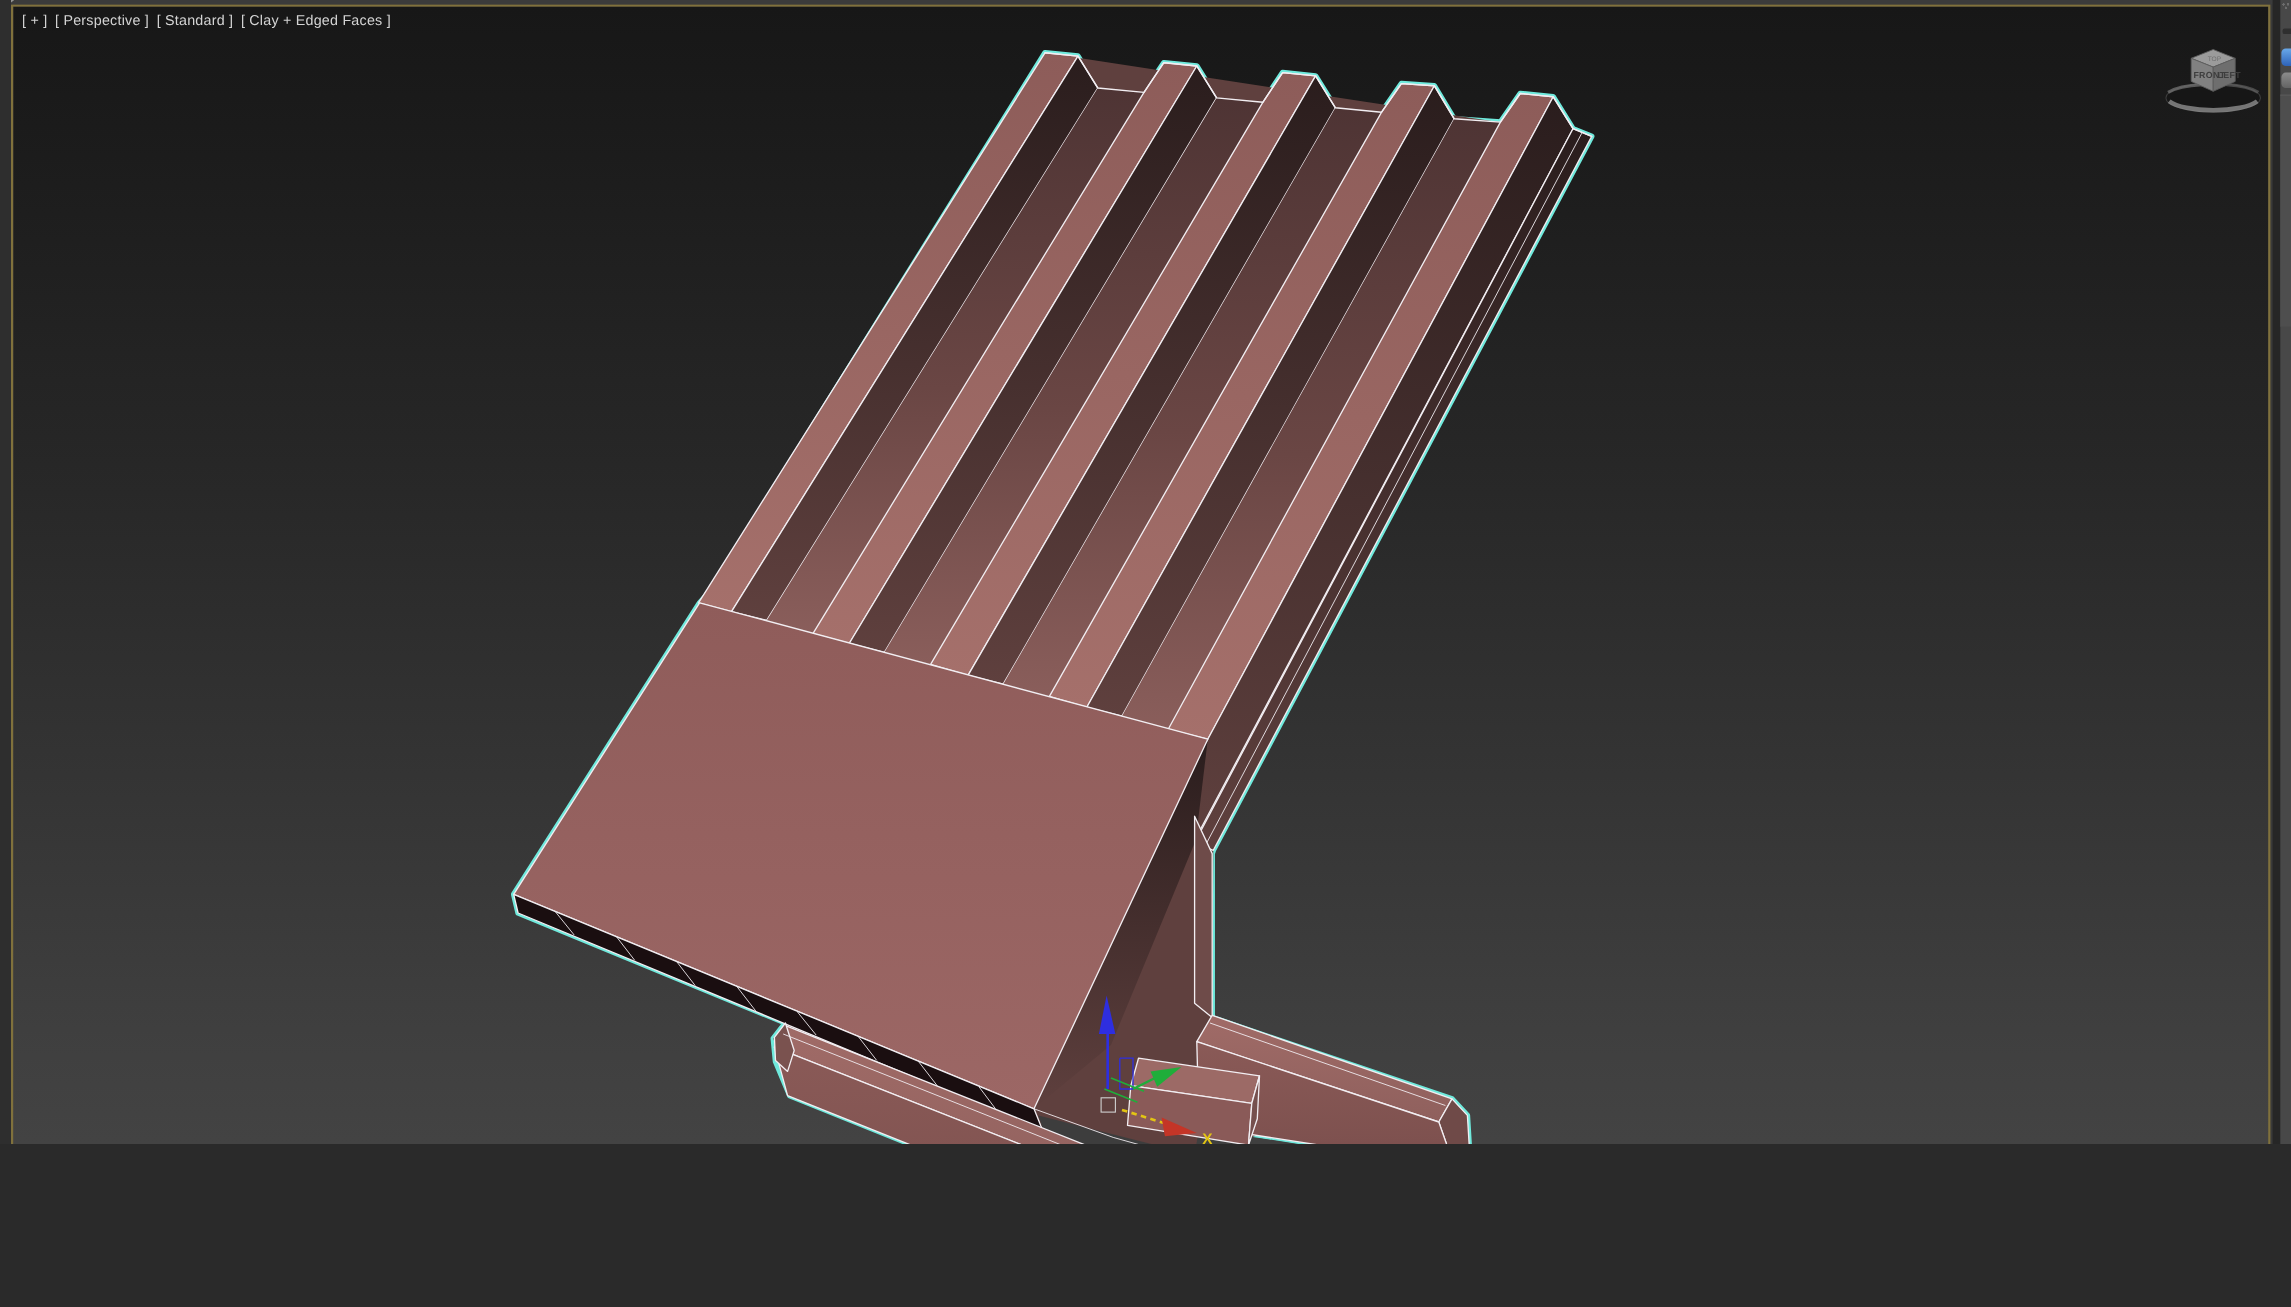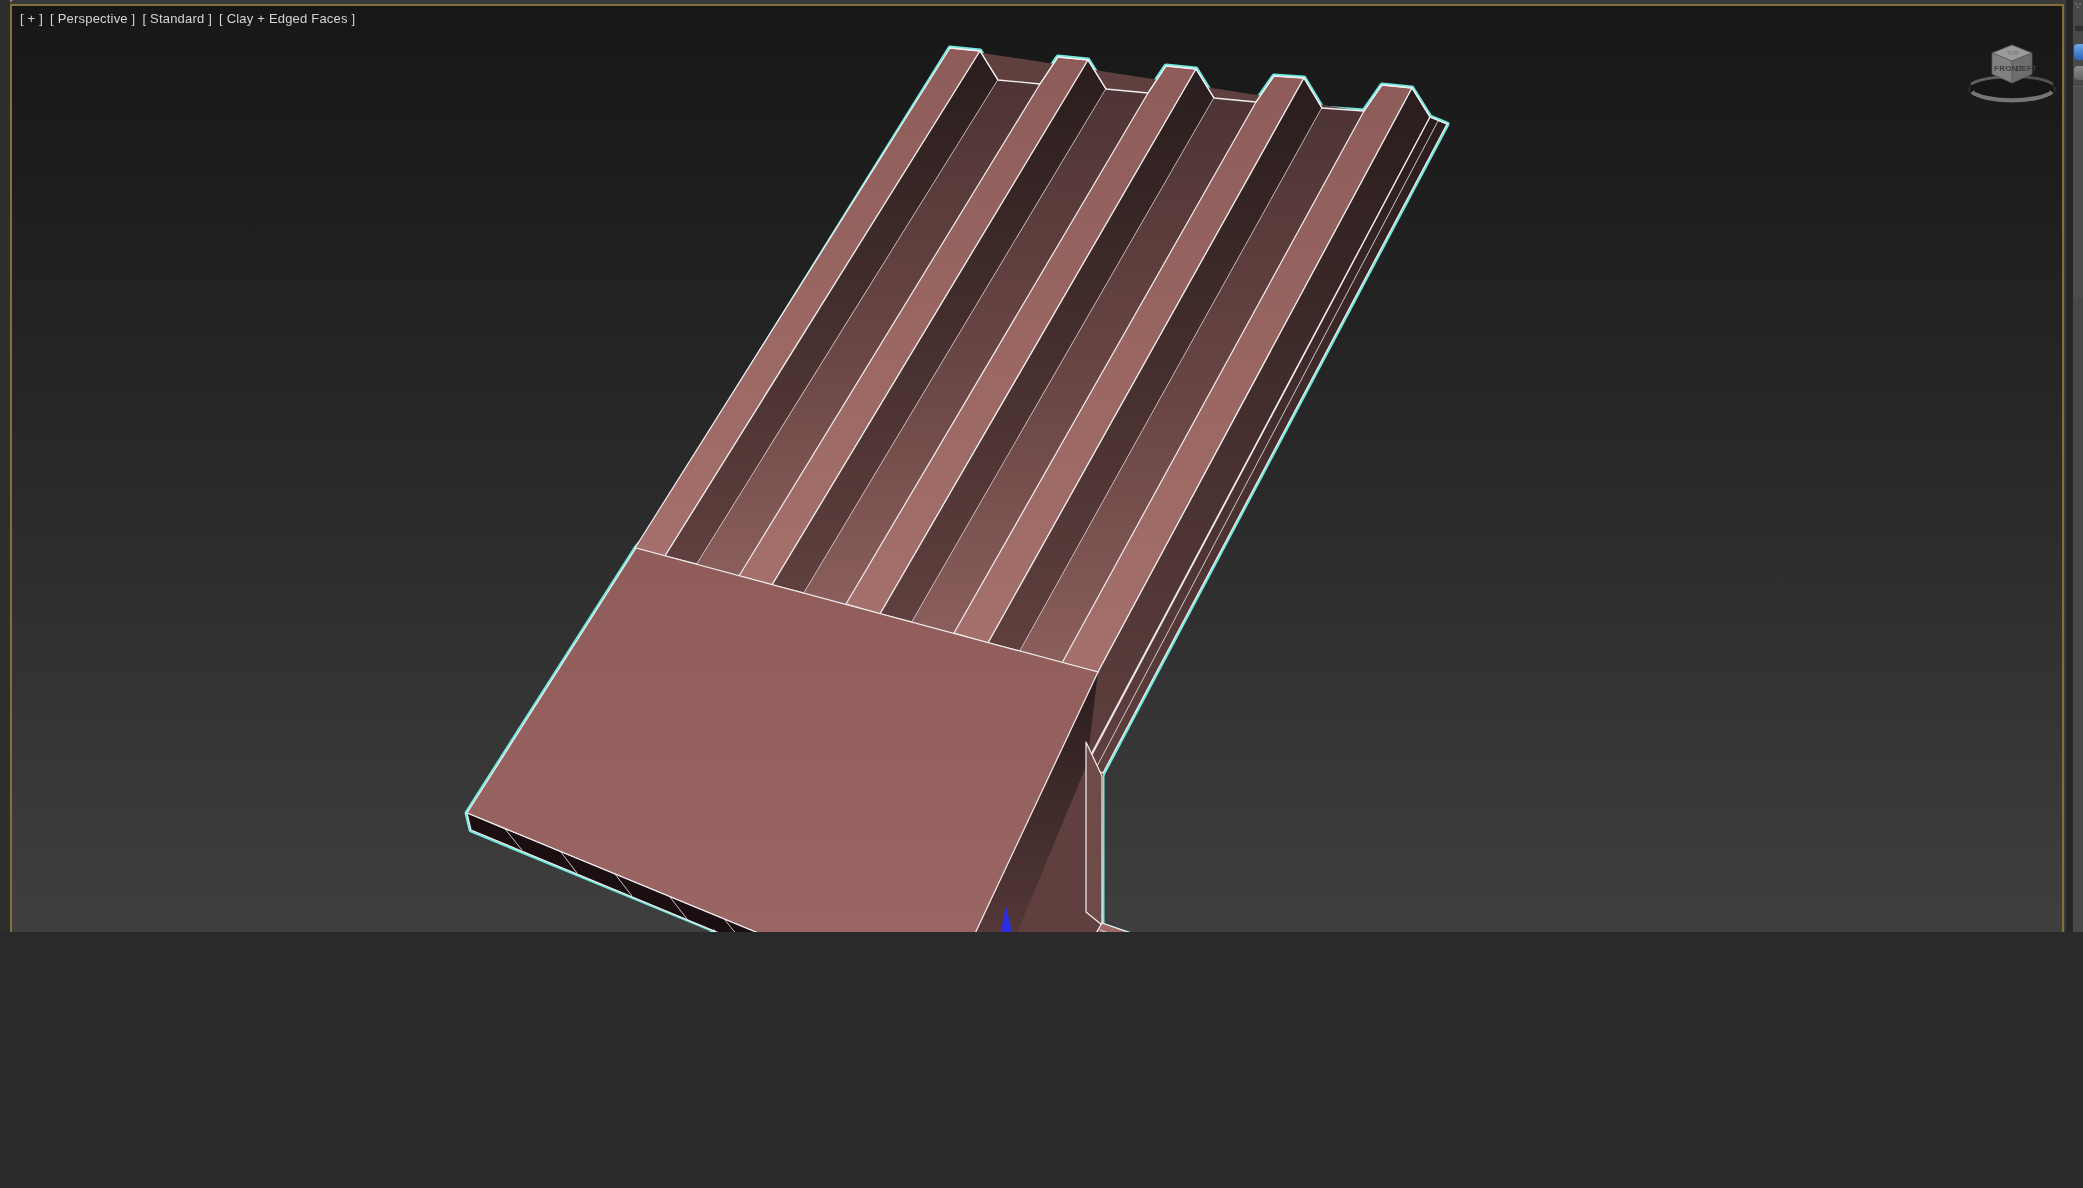--- a/index.html
+++ b/index.html
@@ -1,16 +1,16 @@
 <!DOCTYPE html>
 <html style="--selection_outline: #6fe9dc; --edge_lines: #f2eef2; --viewport_border: #80713c; --viewport_bg_top: #171717; --viewport_bg_bottom: #484848; --chrome_bg: #3a3a3a; --axis_x_red: #c43527; --axis_y_green: #1fae3a; --axis_z_blue: #2e2ee0; --gizmo_yellow: #e2c414; --model_face: #9a6462; --model_shadow: #503434; --label_text: #d4d4d4; --time_text: #cfcfcf;"><head>
 <meta charset="utf-8">
 <style>
   html,body{margin:0;padding:0;background:#2a2a2a;}
-  .stage{position:relative;width:2083px;height:932px;overflow:hidden;
+  .stage{position:relative;width:2083px;height:1040px;overflow:hidden;
          background:var(--chrome_bg);font-family:"Liberation Sans",sans-serif;}
   
   .viewport{position:absolute;left:10px;top:4px;width:2054px;height:1165px;
     border:2px solid var(--viewport_border);
     background:linear-gradient(180deg,var(--viewport_bg_top) 0%,#1d1d1d 14%,#282828 38%,#353535 62%,#3f3f3f 80%,var(--viewport_bg_bottom) 100%);
     box-sizing:border-box;}
   .vp-svg{position:absolute;left:-12px;top:-6px;}
   .vp-label{position:absolute;left:8px;top:5px;color:var(--label_text);font-size:13px;letter-spacing:.2px;z-index:5;}
   .vp-label span{margin-right:7px;cursor:pointer;}
   

